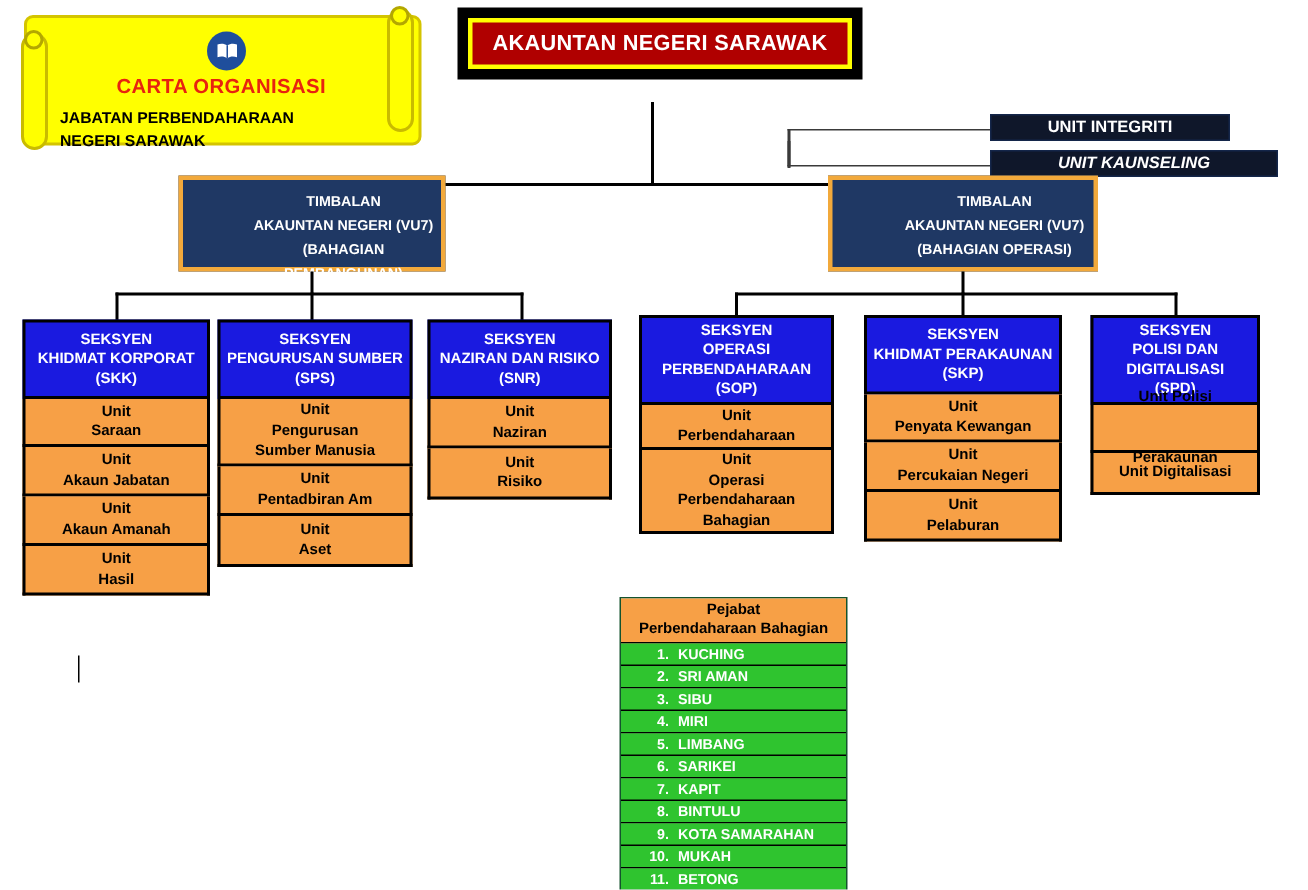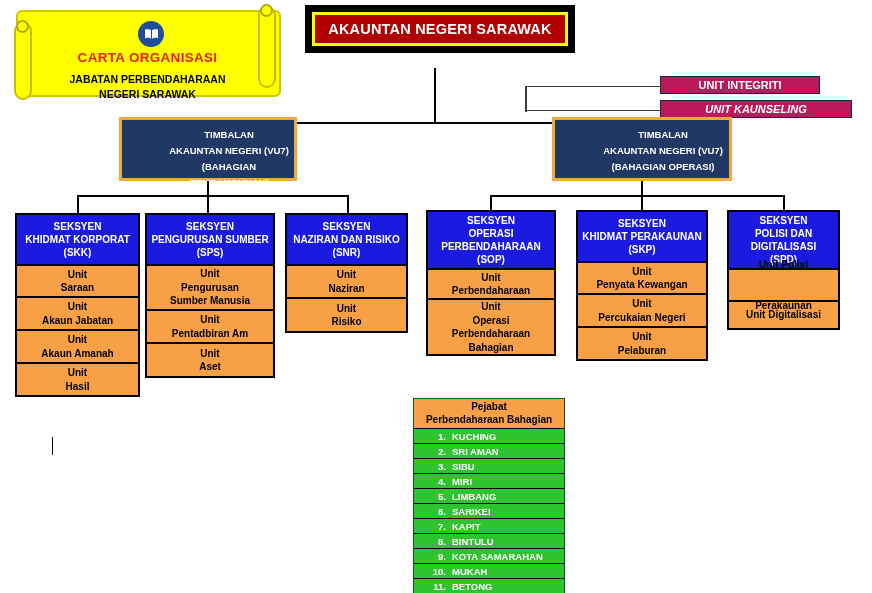--- a/index.html
+++ b/index.html
@@ -59,21 +59,21 @@
   .banner-title {
     left: 40px; top: 50px; width: 215px;
     text-align: center;
     color: #e8220f;
     font-size: 13.5px;
     font-weight: bold;
     letter-spacing: 0.3px;
   }
   .banner-sub {
     left: 40px; top: 72px; width: 215px;
-    text-align: center;
+    text-align: left;
     color: #000000;
     font-size: 10.5px;
     font-weight: bold;
     line-height: 15px;
   }
 
   
   .main-title {
     left: 305px; top: 5px; width: 270px; height: 48px;
     background: #000000;
@@ -88,21 +88,21 @@
     display: flex; align-items: center; justify-content: center;
     color: #ffffff;
     font-size: 14.5px;
     font-weight: bold;
     letter-spacing: 0.2px;
   }
 
   
   .sidebox {
     height: 18px;
-    background: #be185d;
+    background: #0f172a;
     border: 1px solid #14264a;
     box-sizing: border-box;
     display: flex; align-items: center; justify-content: center;
     color: #ffffff;
     font-size: 11px;
     font-weight: bold;
   }
   .sidebox.italic { font-style: italic; }
   #unit-integriti { left: 660px; top: 76px; width: 160px; }
   #unit-kaunseling { left: 660px; top: 100px; width: 192px; }

